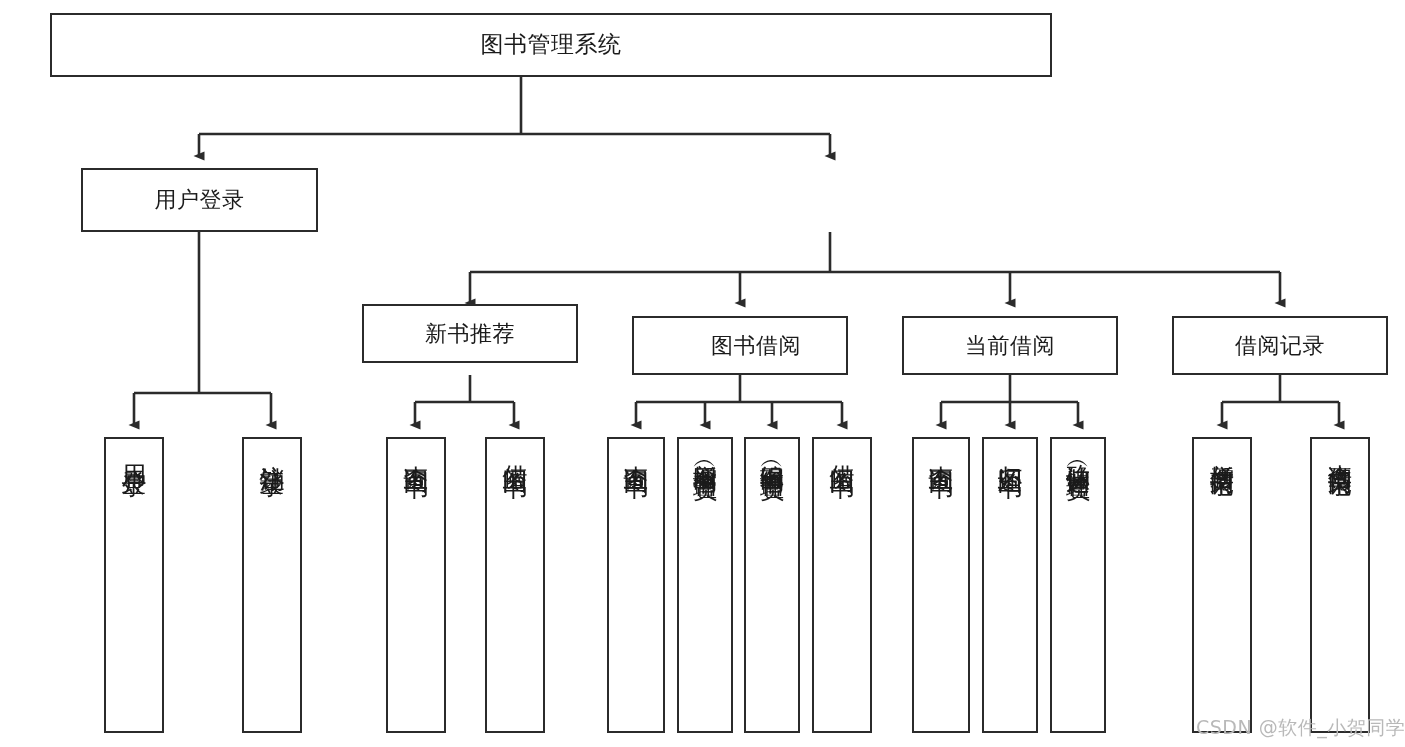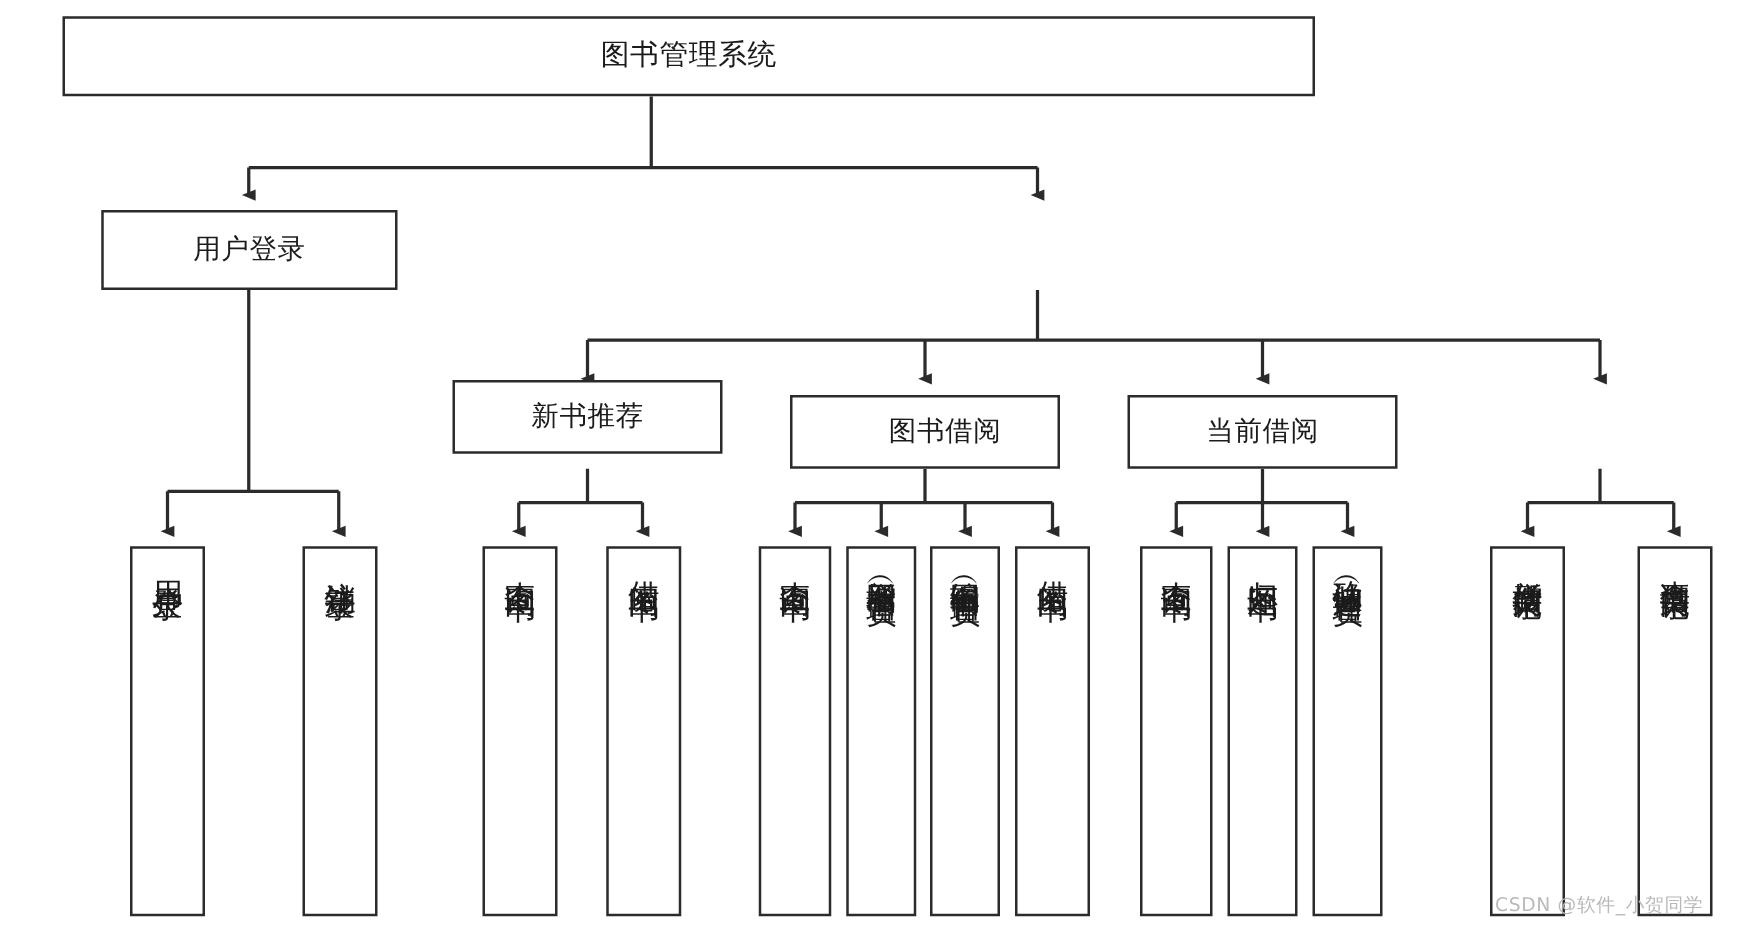--- a/index.html
+++ b/index.html
@@ -61,21 +61,21 @@
     letter-spacing: 3px;
     white-space: nowrap;
   }
   .node.vert.narrow .label {
     font-size: 24px;
     letter-spacing: 2px;
   }
   .watermark {
     position: absolute;
     color: #b9b9b9;
-    font-size: 15px;
+    font-size: 19px;
     letter-spacing: 0.5px;
     white-space: nowrap;
     user-select: none;
   }
 </style>
 </head>
 <body>
 
 <div id="canvas">
 
@@ -139,20 +139,23 @@
 
   <div class="node horiz" style="left:362px; top:304px; width:216px; height:59px;">
     <span class="label">新书推荐</span>
   </div>
   <div class="node horiz" style="left:632px; top:316px; width:216px; height:59px;padding-left:32px;">
     <span class="label">图书借阅</span>
   </div>
   <div class="node horiz" style="left:902px; top:316px; width:216px; height:59px;">
     <span class="label">当前借阅</span>
   </div>
+  <div class="node horiz" style="left:1172px; top:316px; width:216px; height:59px;">
+    <span class="label">借阅记录</span>
+  </div>
 
   <div class="node vert" style="left:104px; top:437px; width:60px; height:296px;">
     <span class="label">用户登录</span>
   </div>
   <div class="node vert" style="left:242px; top:437px; width:60px; height:296px;">
     <span class="label">注销登录</span>
   </div>
 
   <div class="node vert" style="left:386px; top:437px; width:60px; height:296px;">
     <span class="label">查询图书</span>

